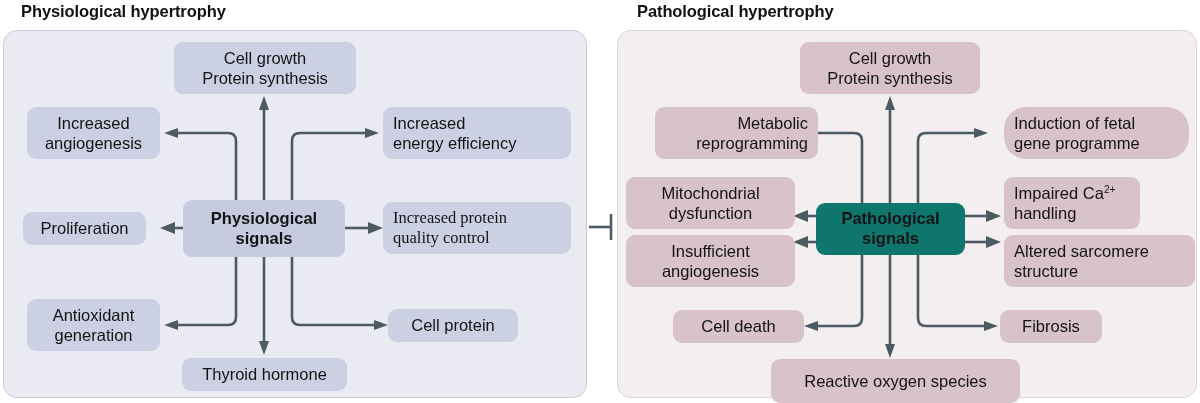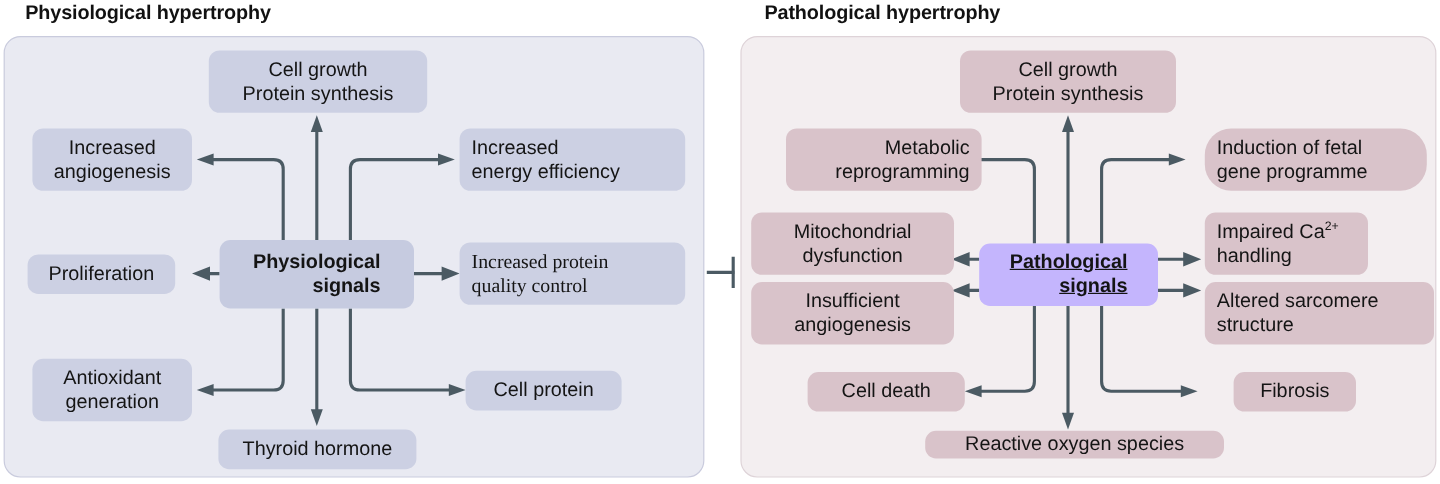--- a/index.html
+++ b/index.html
@@ -43,26 +43,26 @@
     font-size:16.5px;
     line-height:1.22;
     padding:5px 10px;
     white-space:pre-line;
     color:#141414;
   }
   .node.phys{ background:#ccd0e3; }
   .node.path{ background:#d9c3ca; }
   .node.center{
     font-weight:bold;
-    text-align:right;
+    text-align:center;
     justify-content:center;
     line-height:1.2;
   }
   .node.center.phys{ background:#c6cbe0; }
-  .node.center.path{ background:#c4b5fd;text-decoration:underline; }
+  .node.center.path{ background:#0f766e; }
   .al-left{ justify-content:flex-start; text-align:left; }
   .al-right{ justify-content:flex-end; text-align:right;margin-left:23px; }
   .al-center{ justify-content:center; text-align:center; }
   svg.wires{
     position:absolute;left:0;top:0;width:1200px;height:403px;
     pointer-events:none;
   }
   .wire{ fill:none; stroke:#4b5a63; stroke-width:2.6px; stroke-linecap:butt; }
   .wirehead{ fill:#4b5a63; }
   sup{ font-size:0.62em; vertical-align:super; line-height:0; }
@@ -178,15 +178,15 @@
 angiogenesis</div>
 
 <div class="node center path" style="left:816px;top:203px;width:149px;height:52px;">Pathological
 signals</div>
 
 <div class="node path al-left" style="left:1004px;top:235px;width:191px;height:52px;">Altered sarcomere
 structure</div>
 
 <div class="node path al-center" style="left:673px;top:310px;width:131px;height:33px;">Cell death</div>
 
-<div class="node path al-center" style="left:1000px;top:310px;width:102px;height:33px;margin-left:28px;">Fibrosis</div>
+<div class="node path al-center" style="left:1000px;top:310px;width:102px;height:33px;">Fibrosis</div>
 
-<div class="node path al-center" style="left:771px;top:359px;width:249px;height:23px;">Reactive oxygen species</div>
+<div class="node path al-center" style="left:771px;top:359px;width:249px;height:44px;">Reactive oxygen species</div>
 
 </body></html>

